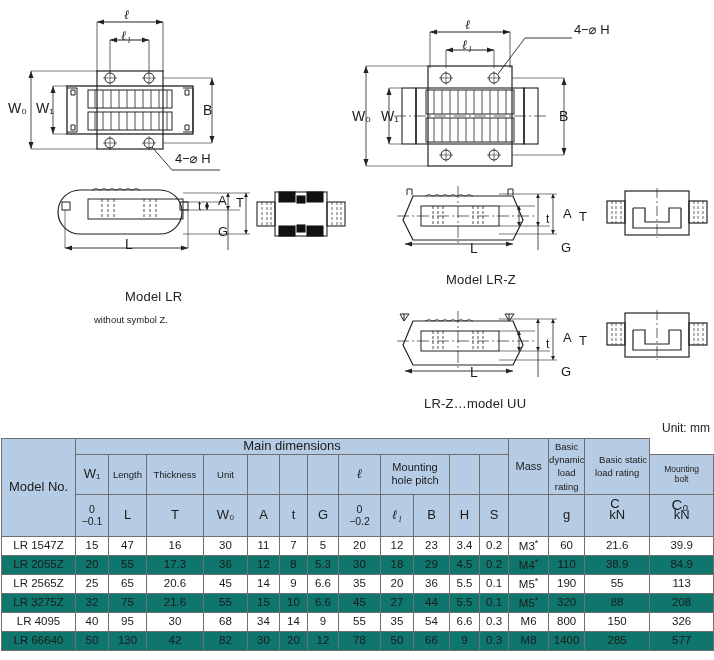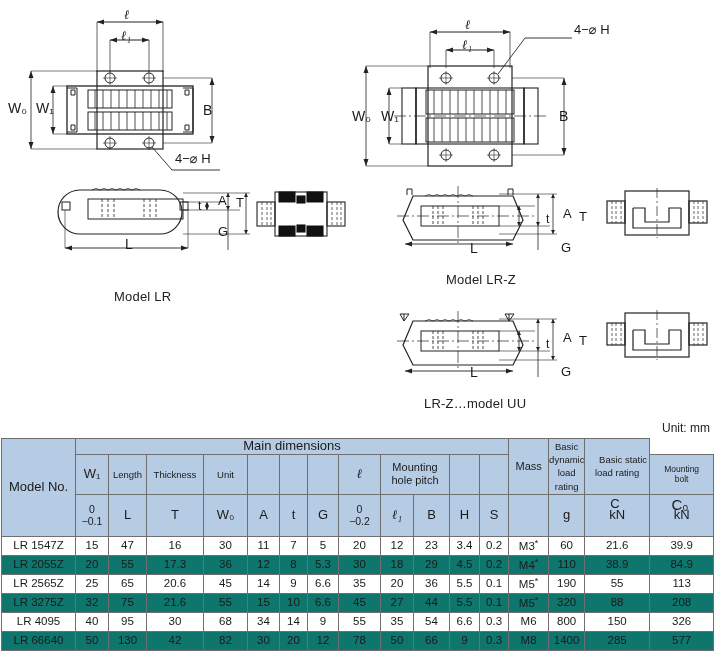--- a/index.html
+++ b/index.html
@@ -345,24 +345,25 @@
     <line x1="7" y1="14" x2="7" y2="38"></line>
         <line x1="12" y1="14" x2="12" y2="38"></line>
     <line x1="16" y1="14" x2="16" y2="38"></line>
     <line x1="77" y1="14" x2="77" y2="38"></line>
         <line x1="82" y1="14" x2="82" y2="38"></line>
     <line x1="86" y1="14" x2="86" y2="38"></line>
   </g>
 </svg>
 </div>
 
-<div class="abs" style="left:114px;top:287px;">
+<div class="abs" style="left:125px;top:287px;">
   <span class="cap">Model LR</span></div>
 
 <div class="abs" style="left:62px;top:313px;width:290px;">
+  <div class="note" style="padding-left:32px;">without symbol Z.</div>
 </div>
 
 <div class="abs" style="left:395px;top:184px;width:200px;height:72px;">
 <svg width="200" height="72" viewBox="0 0 200 72">
   <g fill="none" stroke="#222" stroke-width="1.2">
     <path d="M8 36 l10 -24 h100 l10 24 l-10 20 h-100 z"></path>
     <path d="M30 12 q4 -3 8 0 q4 -3 8 0 q4 -3 8 0 q4 -3 8 0 q4 -3 8 0 q4 -3 8 0" stroke-width="0.7"></path>
     <rect x="26" y="22" width="78" height="20" stroke-width="1"></rect>
     <path d="M12 11 v-6 h5 v6" stroke-width="1"></path>
     <path d="M113 11 v-6 h5 v6" stroke-width="1"></path>

